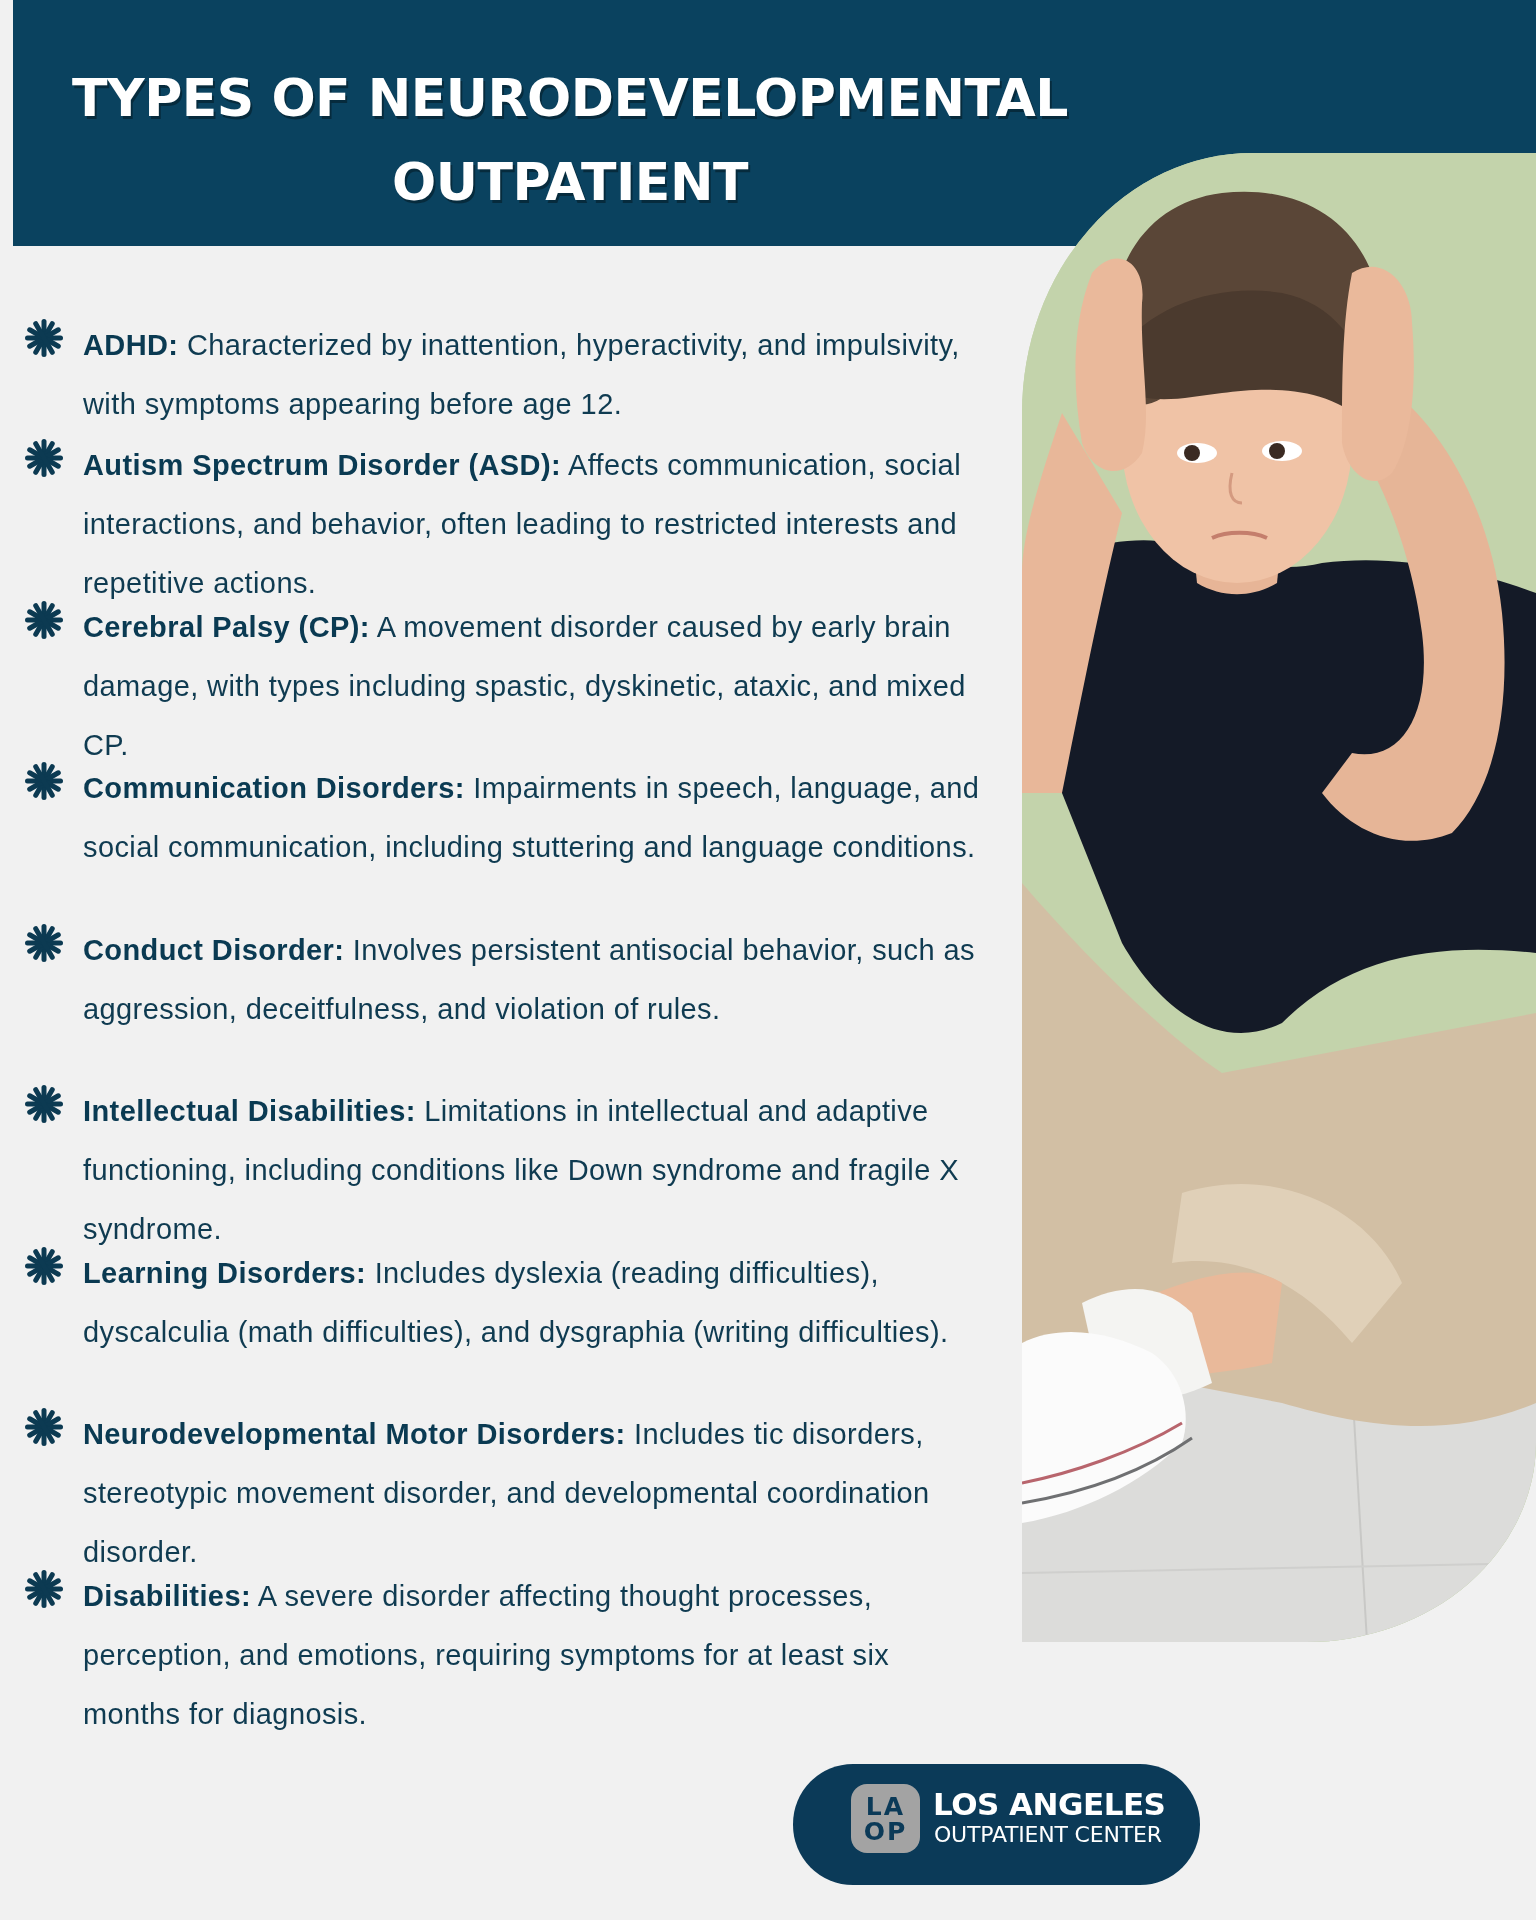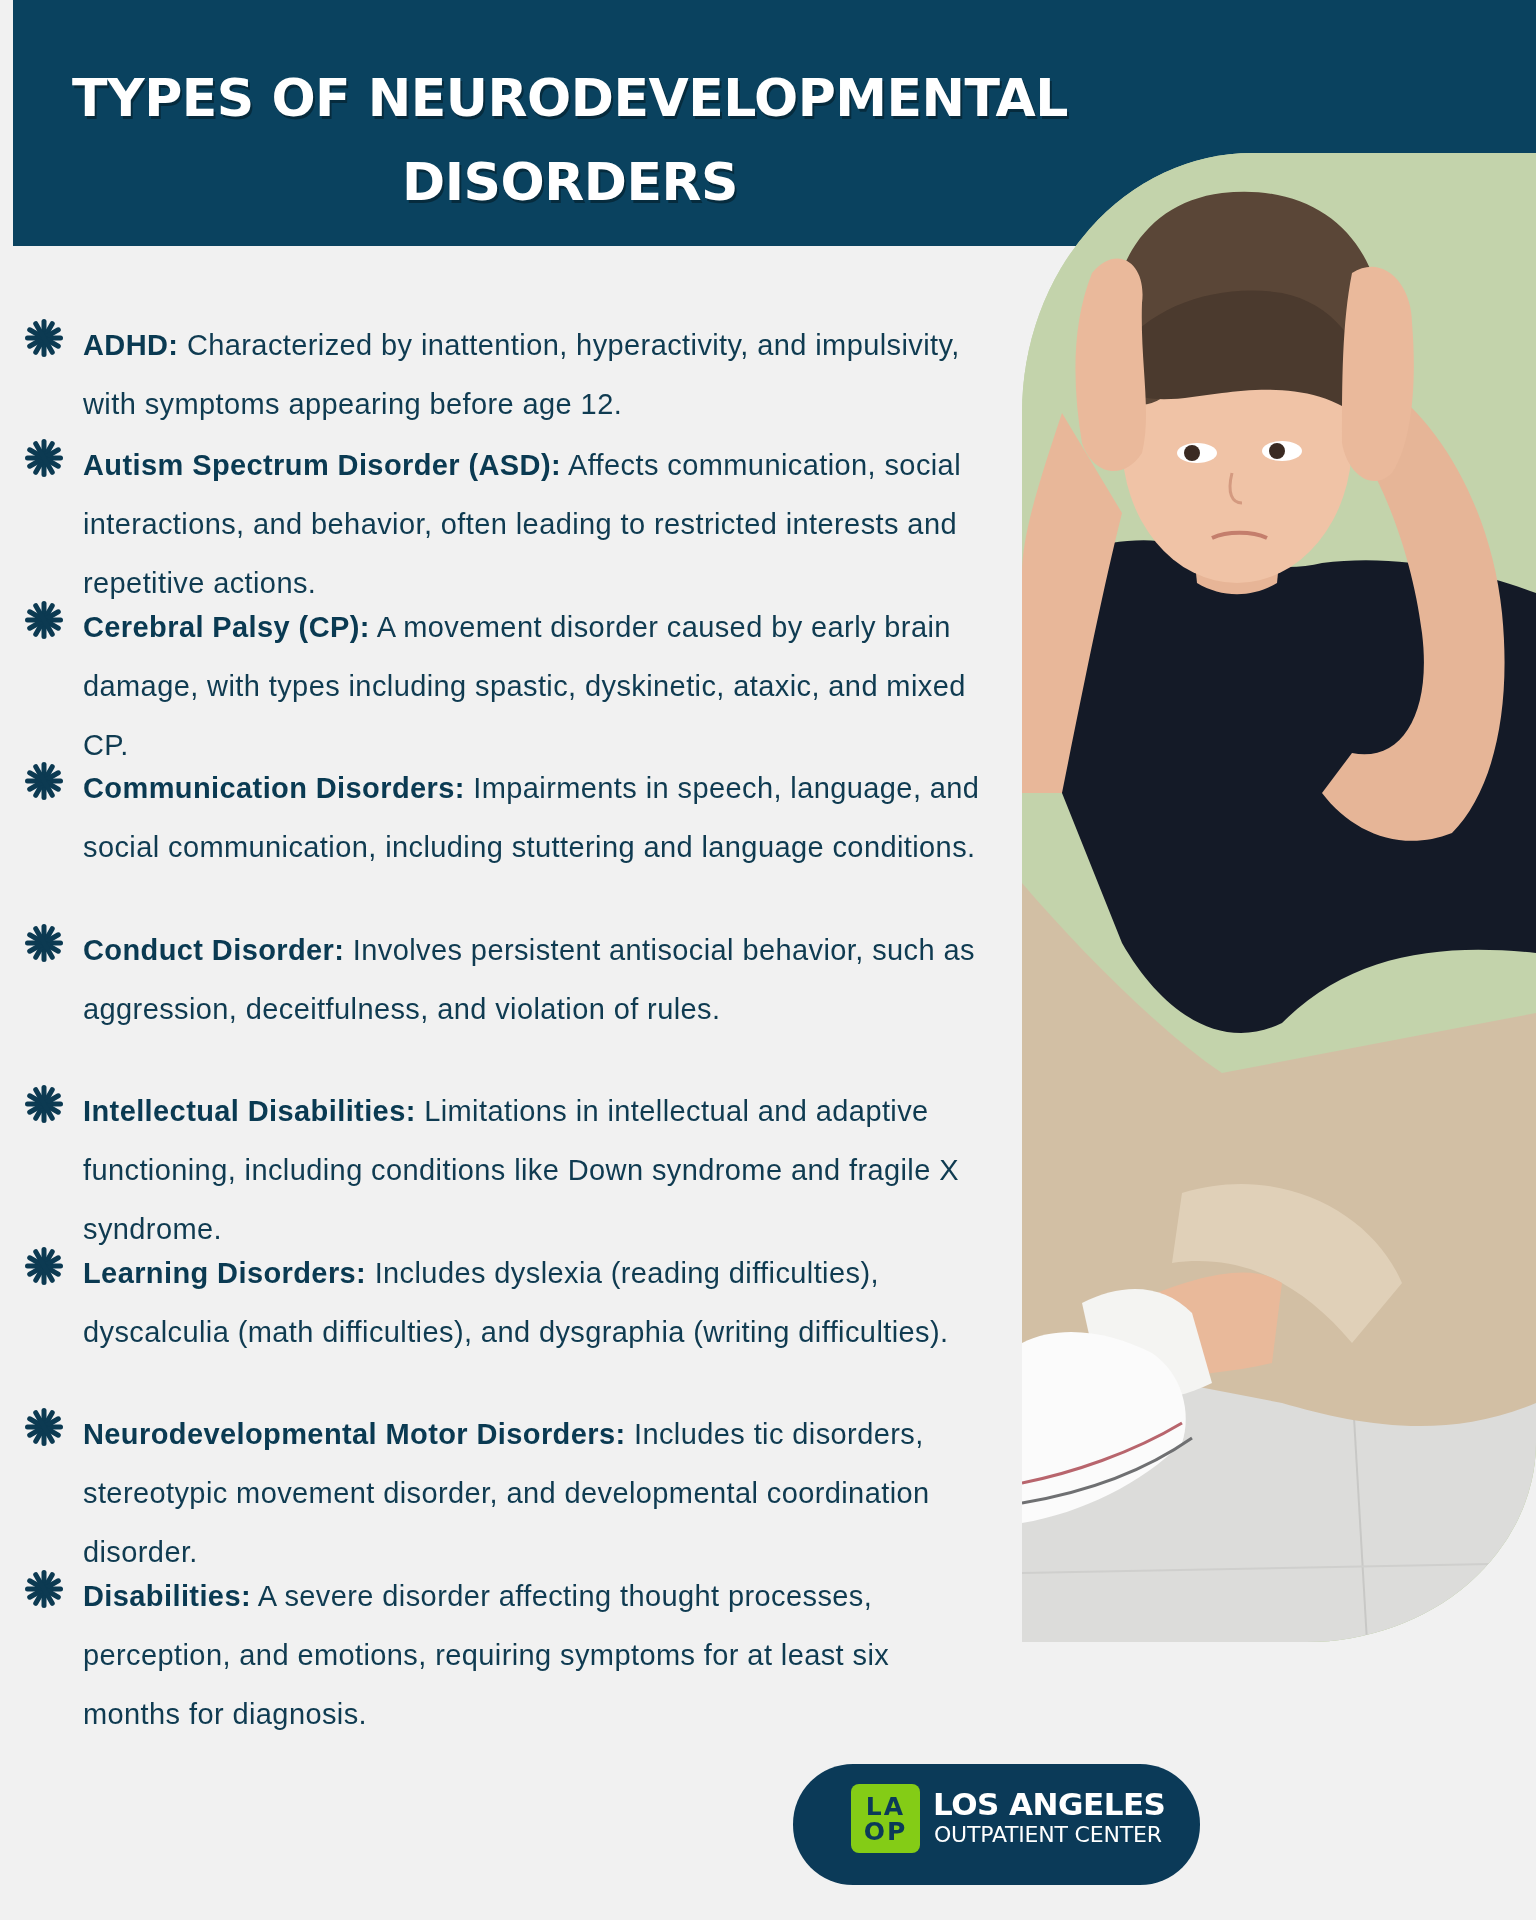--- a/index.html
+++ b/index.html
@@ -98,22 +98,22 @@
       height: 121px;
       border-radius: 60px;
       background: #0b3a58;
     }
     .logo-icon {
       position: absolute;
       left: 58px;
       top: 20px;
       width: 69px;
       height: 69px;
-      border-radius: 8px;
-      background: #84cc16;
+      border-radius: 16px;
+      background: #a3a3a3;
       color: #0b3a58;
       font-family: "DejaVu Sans", sans-serif;
       font-weight: bold;
       font-size: 25px;
       line-height: 25px;
       text-align: center;
     }
     .logo-icon .row1 { position: absolute; left: 0; right: 0; top: 10px; letter-spacing: 2px; }
     .logo-icon .row2 { position: absolute; left: 0; right: 0; top: 35px; letter-spacing: 2px; }
     .logo-name {
@@ -183,21 +183,21 @@
     <path d="M110 1150 C180 1120 230 1110 260 1130 L250 1210 C210 1220 170 1220 130 1230 Z" fill="#e9b99a"></path>
     <path d="M60 1150 C100 1130 140 1130 170 1160 L190 1230 C150 1250 110 1250 80 1240 Z" fill="#f4f4f2"></path>
     <path d="M0 1190 C40 1170 90 1180 130 1200 C160 1220 170 1260 160 1290 C120 1330 60 1360 0 1370 Z" fill="#fbfbfb"></path>
     <path d="M0 1330 C50 1320 110 1300 160 1270" stroke="#b8656d" stroke-width="3" fill="none"></path>
     <path d="M0 1350 C60 1340 120 1320 170 1285" stroke="#6f7072" stroke-width="3" fill="none"></path>
   </svg>
 </div>
 
 <h1 class="title">
   <span>TYPES OF NEURODEVELOPMENTAL</span>
-  <span>DISORDERS</span>
+  <span>OUTPATIENT</span>
 </h1>
 
 <ul class="list">
   <li class="item" style="top:316px">
     <svg class="bullet" viewBox="0 0 40 40">
         <g fill="#0c3a52">
           <circle cx="20" cy="20" r="9"></circle>
           <g id="rays">
             <rect x="17.5" y="1" width="5" height="38" rx="2.5"></rect>
             <rect x="17.5" y="1" width="5" height="38" rx="2.5" transform="rotate(30 20 20)"></rect>

